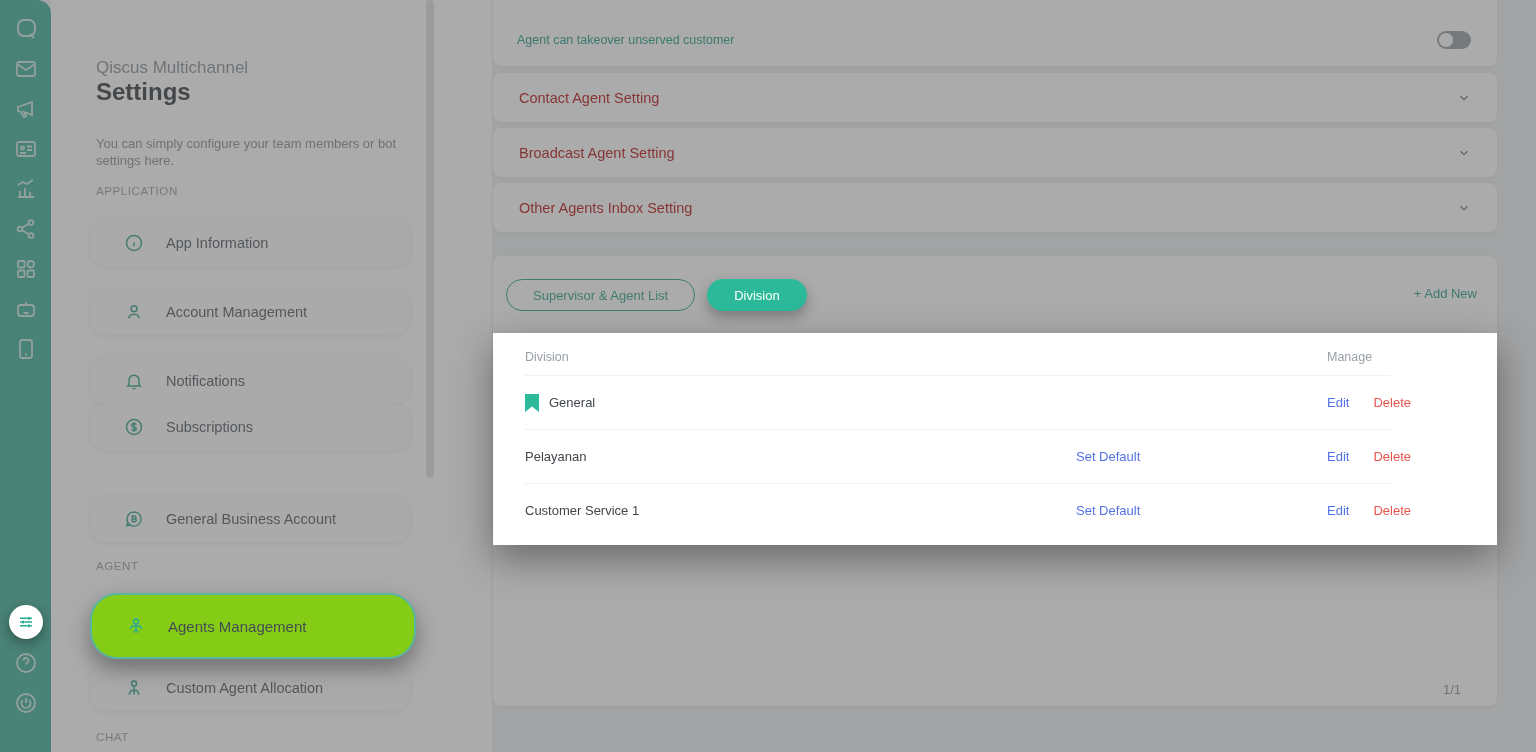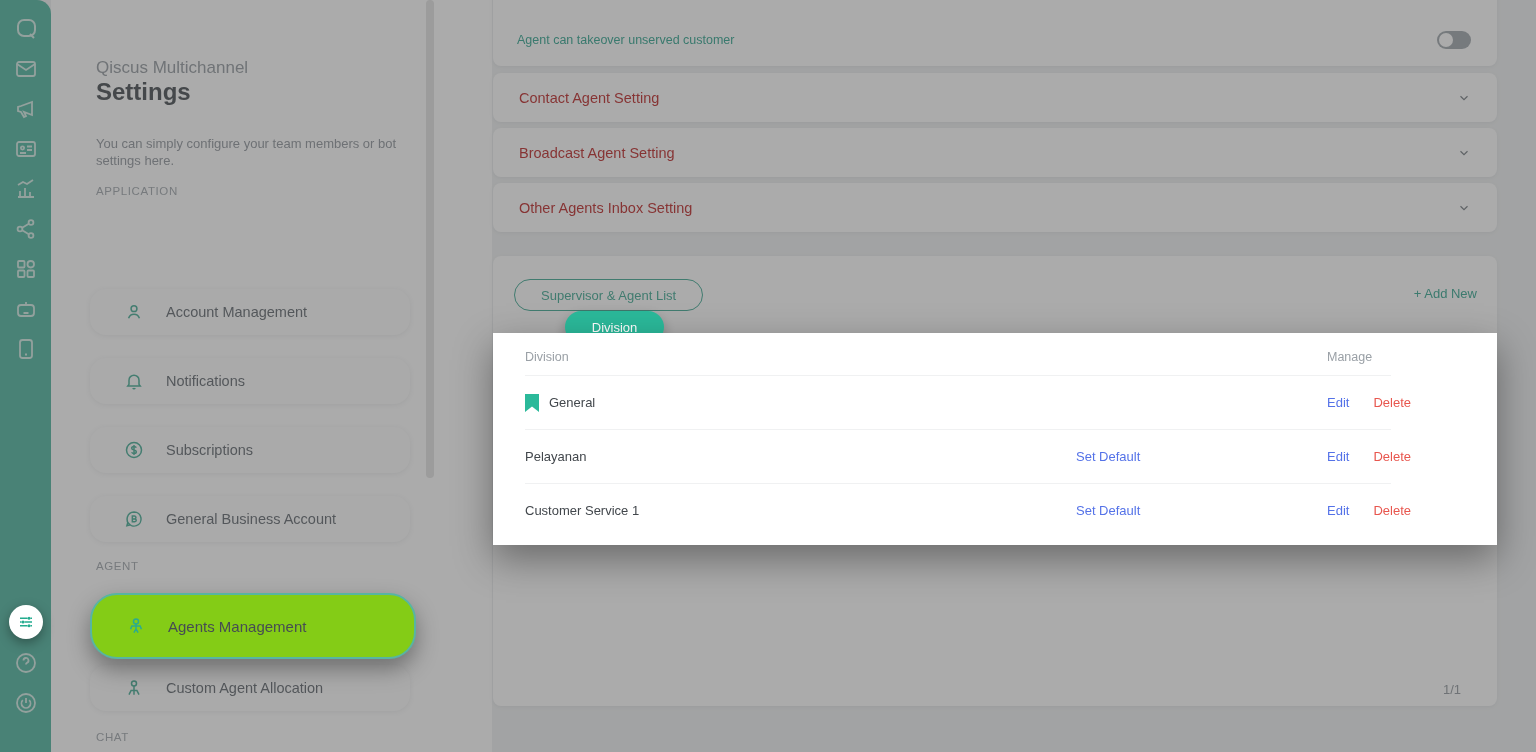--- a/index.html
+++ b/index.html
@@ -49,21 +49,21 @@
   .toggle-label{font-size:12.5px;color:#27a08a;}
   .toggle{width:34px;height:18px;border-radius:10px;background:#9aa2a8;position:relative;flex:none;}
   .toggle .knob{position:absolute;left:2px;top:2px;width:14px;height:14px;border-radius:50%;background:#fff;}
 
   .card-acc{height:49px;display:flex;align-items:center;justify-content:space-between;padding:0 26px;}
   .acc-label{font-size:14.5px;color:#b91c1c;}
   .chev{width:14px;height:14px;color:#6e757b;}
   .chev svg{display:block;width:100%;height:100%;}
 
   .card-agents{top:256px;height:450px;}
-  .tabs{position:absolute;left:21px;top:23px;display:flex;align-items:center;flex-direction:column;}
+  .tabs{position:absolute;left:13px;top:23px;display:flex;align-items:center;}
   .tab-outline{height:30px;padding:0 26px;display:flex;align-items:center;border:1px solid #35a48d;
     border-radius:999px;color:#35a48d;font-size:13px;background:transparent;margin-right:12px;}
   .tab-active{position:relative;height:32px;padding:0 27px;display:flex;align-items:center;border-radius:999px;
     background:#2bb99a;color:#ffffff;font-size:13px;box-shadow:0 6px 14px rgba(0,0,0,.28);}
   .add-new{position:absolute;right:20px;top:30px;font-size:13px;color:#2ba28b;}
 
   
   .spot-table{position:absolute;left:0;top:77px;width:1004px;height:212px;background:#ffffff;
     box-shadow:0 14px 36px rgba(0,0,0,.38);box-sizing:border-box;padding:6px 106px 0 32px;}
   .trow{display:grid;grid-template-columns:551px 251px 1fr;align-items:center;}
@@ -166,39 +166,48 @@
 </div>
 
 <div class="sidebar">
   <div class="sb-thumb"></div>
   <div class="sb-appname">Qiscus Multichannel</div>
   <div class="sb-title">Settings</div>
   <div class="sb-desc">You can simply configure your team members or bot settings here.</div>
 
   <div class="sb-section" style="top:185px">APPLICATION</div>
 
+  <div class="sb-item" style="top:220px">
+    <span class="sicon">
+      <svg viewBox="0 0 24 24" fill="none" stroke="currentColor" stroke-width="1.8">
+          <circle cx="12" cy="12" r="9"></circle>
+          <path d="M12 11v5M12 8h.01"></path>
+        </svg>
+    </span>
+    <span class="slabel">App Information</span>
+  </div>
   <div class="sb-item" style="top:289px">
     <span class="sicon">
       <svg viewBox="0 0 24 24" fill="none" stroke="currentColor" stroke-width="1.8">
           <circle cx="12" cy="8" r="3.5"></circle>
           <path d="M5.5 19.5c1.2-3.2 3.6-4.7 6.5-4.7s5.3 1.5 6.5 4.7"></path>
         </svg>
     </span>
     <span class="slabel">Account Management</span>
   </div>
   <div class="sb-item" style="top:358px">
     <span class="sicon">
       <svg viewBox="0 0 24 24" fill="none" stroke="currentColor" stroke-width="1.8">
           <path d="M6 16v-5a6 6 0 0 1 12 0v5l1.5 2h-15L6 16z"></path>
           <path d="M10.5 20.5a1.8 1.8 0 0 0 3 0"></path>
         </svg>
     </span>
     <span class="slabel">Notifications</span>
   </div>
-  <div class="sb-item" style="top:427px">
+  <div class="sb-item" style="top:404px">
     <span class="sicon">
       <svg viewBox="0 0 24 24" fill="none" stroke="currentColor" stroke-width="1.8">
           <circle cx="12" cy="12" r="9"></circle>
           <path d="M14.8 9.2c-.5-1-1.5-1.5-2.8-1.5-1.6 0-2.8.9-2.8 2.1 0 3 5.6 1.4 5.6 4.3 0 1.2-1.2 2.1-2.8 2.1-1.3 0-2.3-.5-2.8-1.5M12 6v12"></path>
         </svg>
     </span>
     <span class="slabel">Subscriptions</span>
   </div>
   <div class="sb-item" style="top:496px">
     <span class="sicon">

